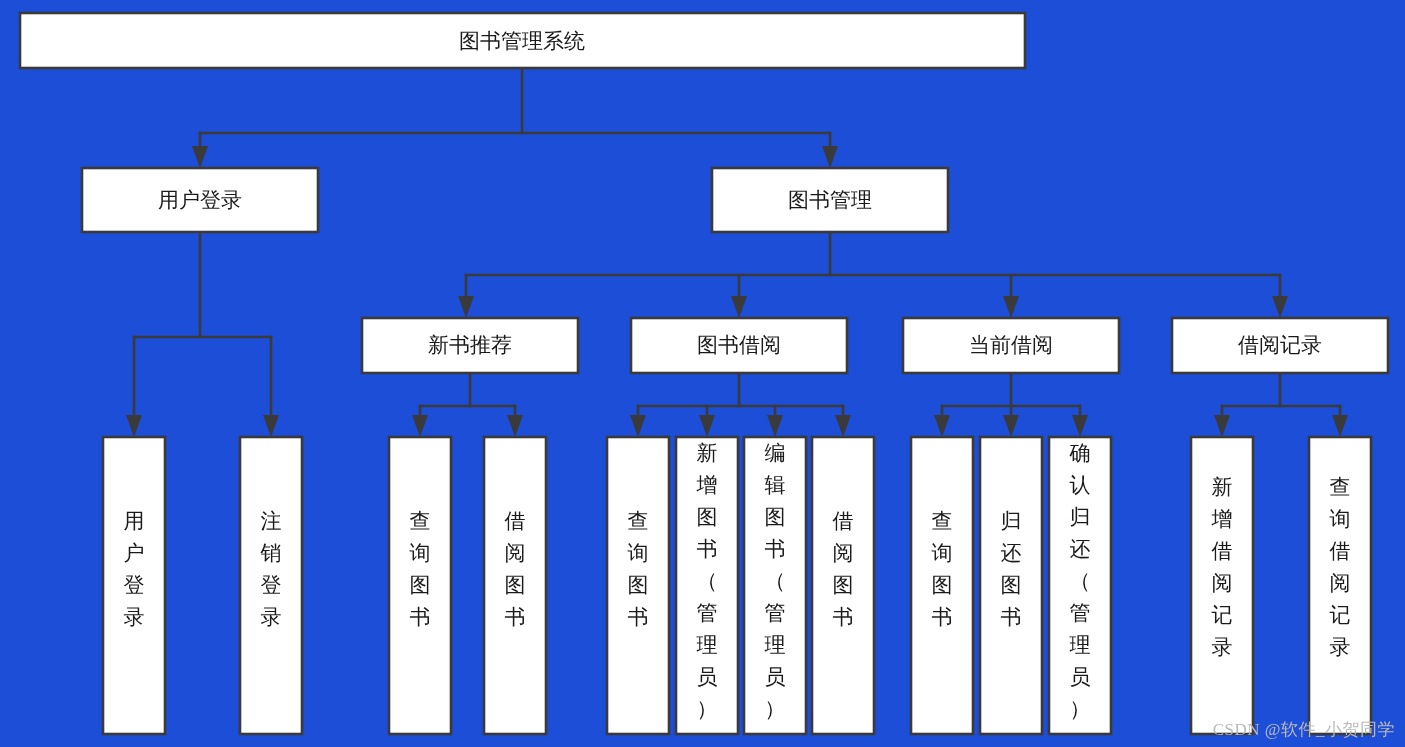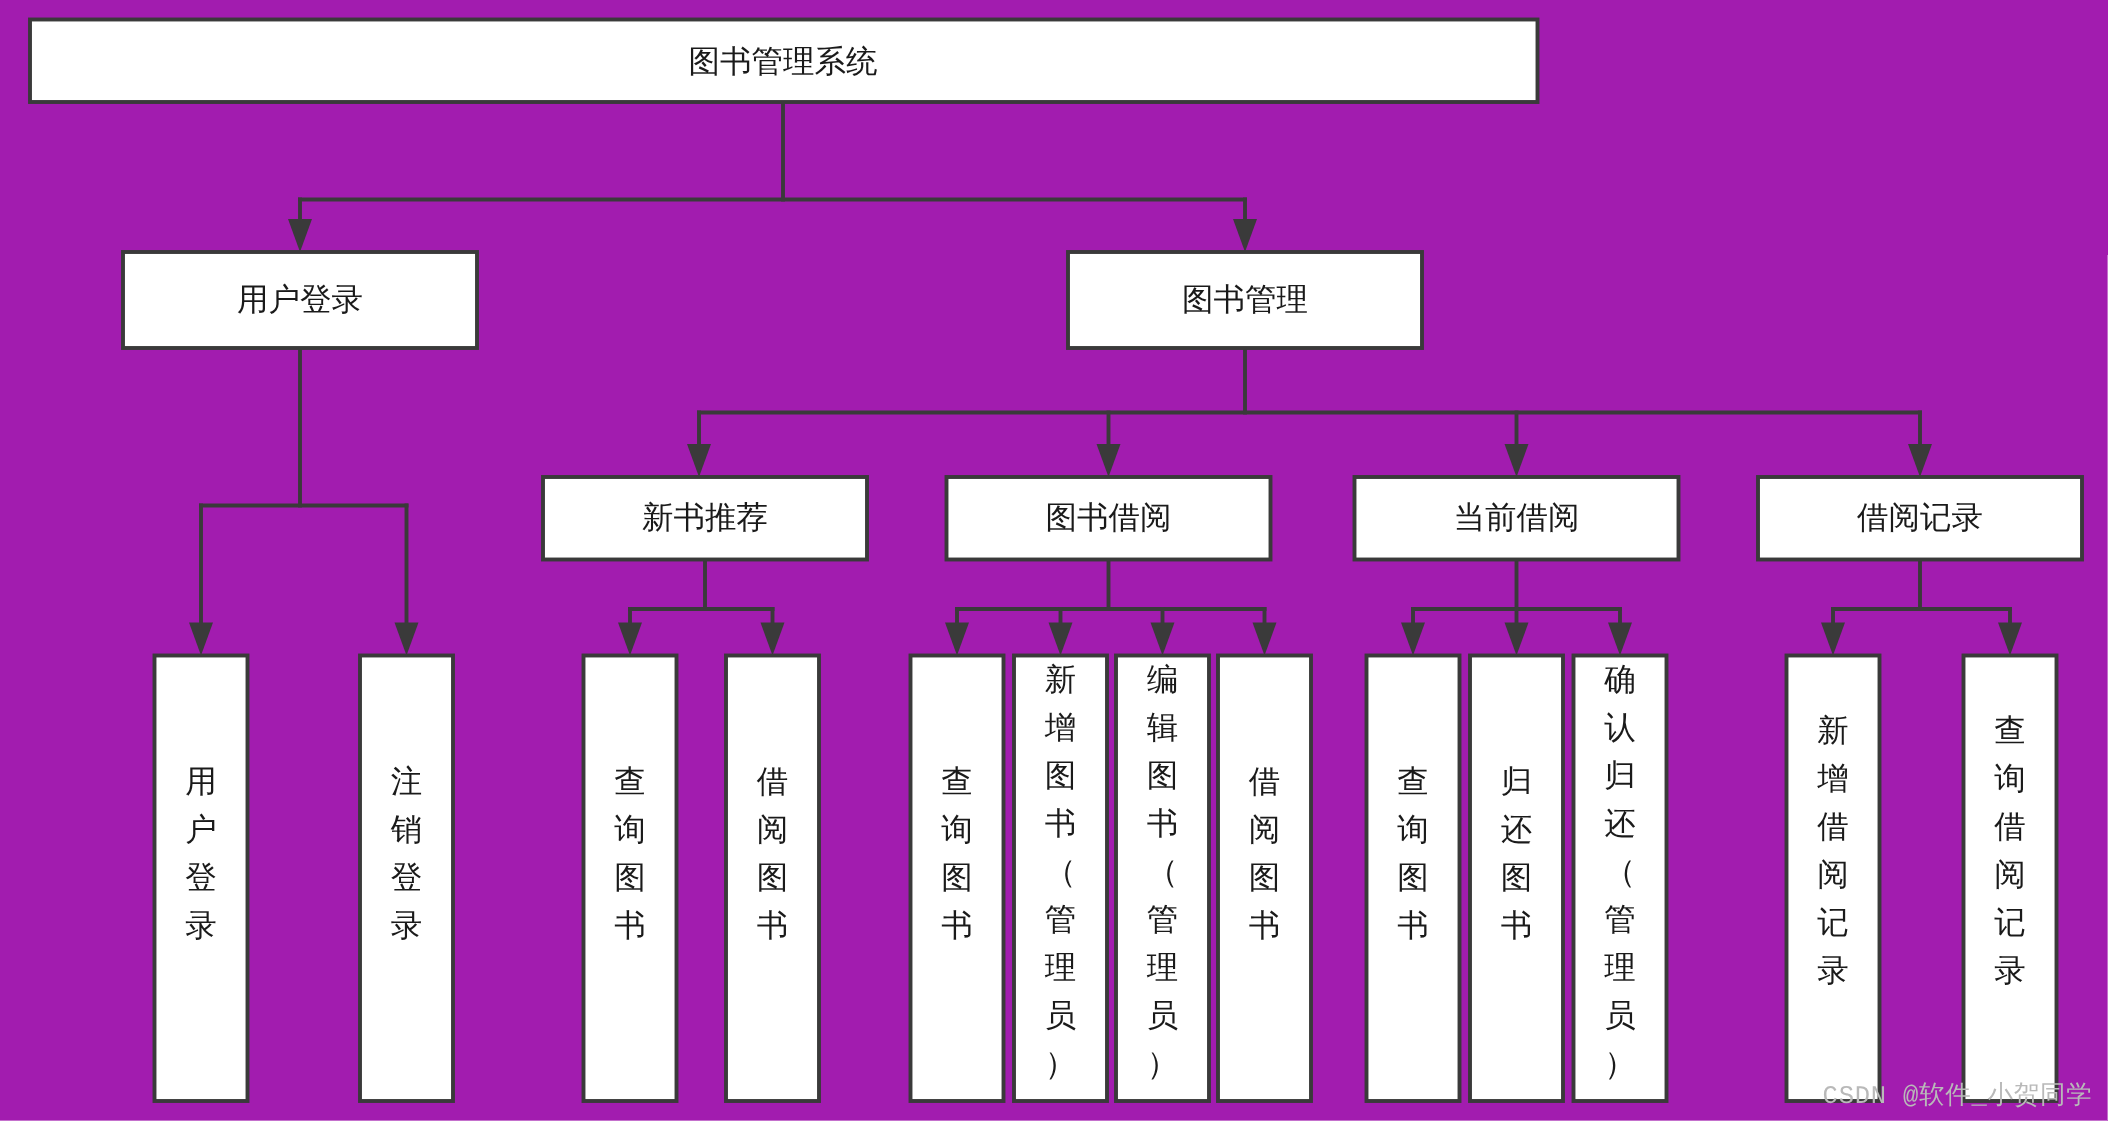--- a/index.html
+++ b/index.html
@@ -10,21 +10,21 @@
   body {
     width: 1405px;
     height: 747px;
     font-family: "DejaVu Sans", "Liberation Sans", sans-serif;
     overflow: hidden;
   }
   #diagram-root {
     position: relative;
     width: 1405px;
     height: 747px;
-    background: #a21caf;
+    background: #1d4ed8;
   }
   svg#tree-svg {
     position: absolute;
     left: 0;
     top: 0;
     width: 1405px;
     height: 747px;
     display: block;
   }
   .node-box {
@@ -52,21 +52,21 @@
   .node-label-v {
     font-family: "DejaVu Sans", "Liberation Sans", sans-serif;
     font-size: 21px;
     fill: #1a1a1a;
     text-anchor: middle;
   }
   .watermark-text {
     position: absolute;
     right: 10px;
     bottom: 6px;
-    font-family: Liberation Mono, monospace;
+    font-family: Liberation Serif, serif;
     font-size: 17px;
     color: #b9b9b9;
     white-space: nowrap;
     letter-spacing: 0.5px;
     user-select: none;
   }
 </style>
 </head>
 <body>
 

